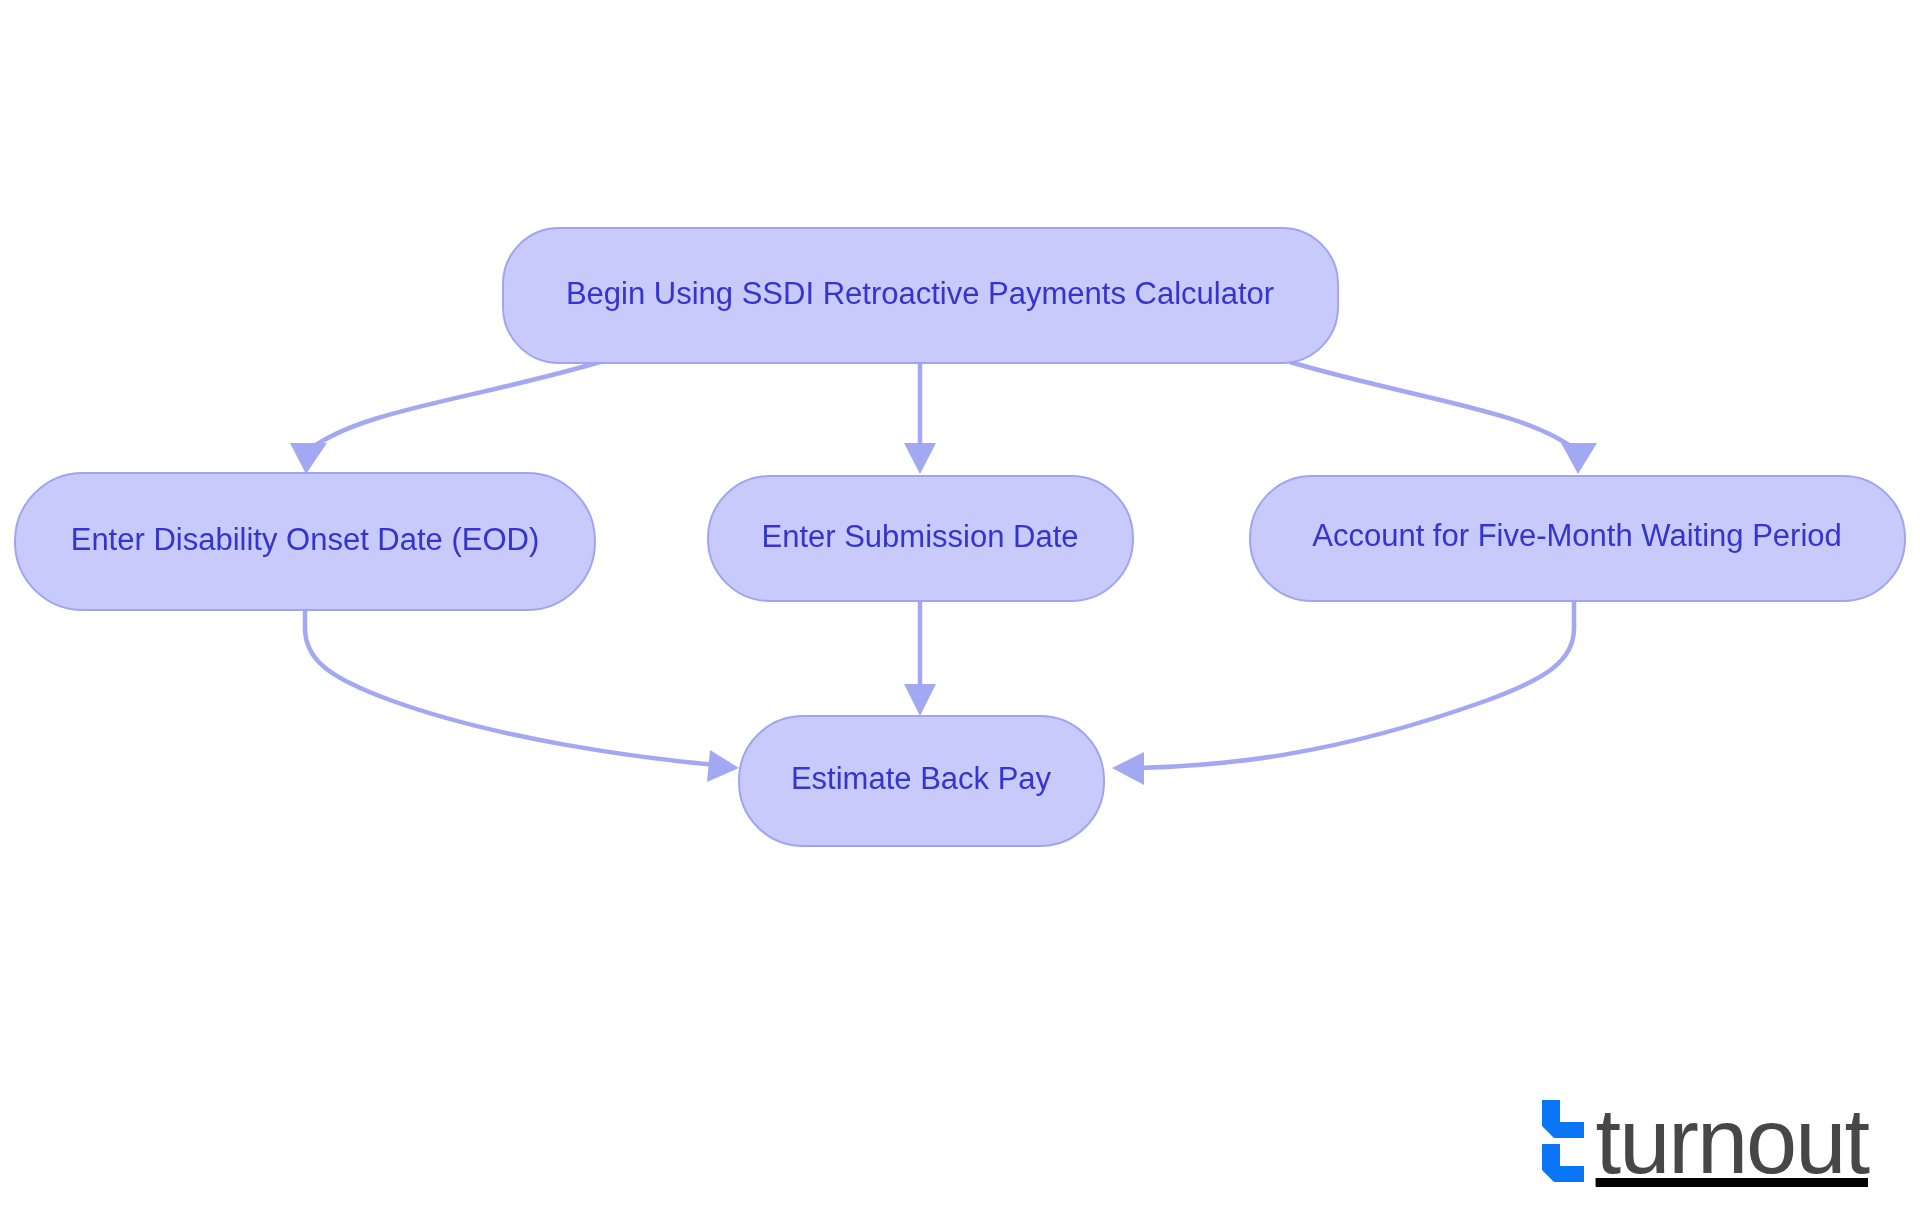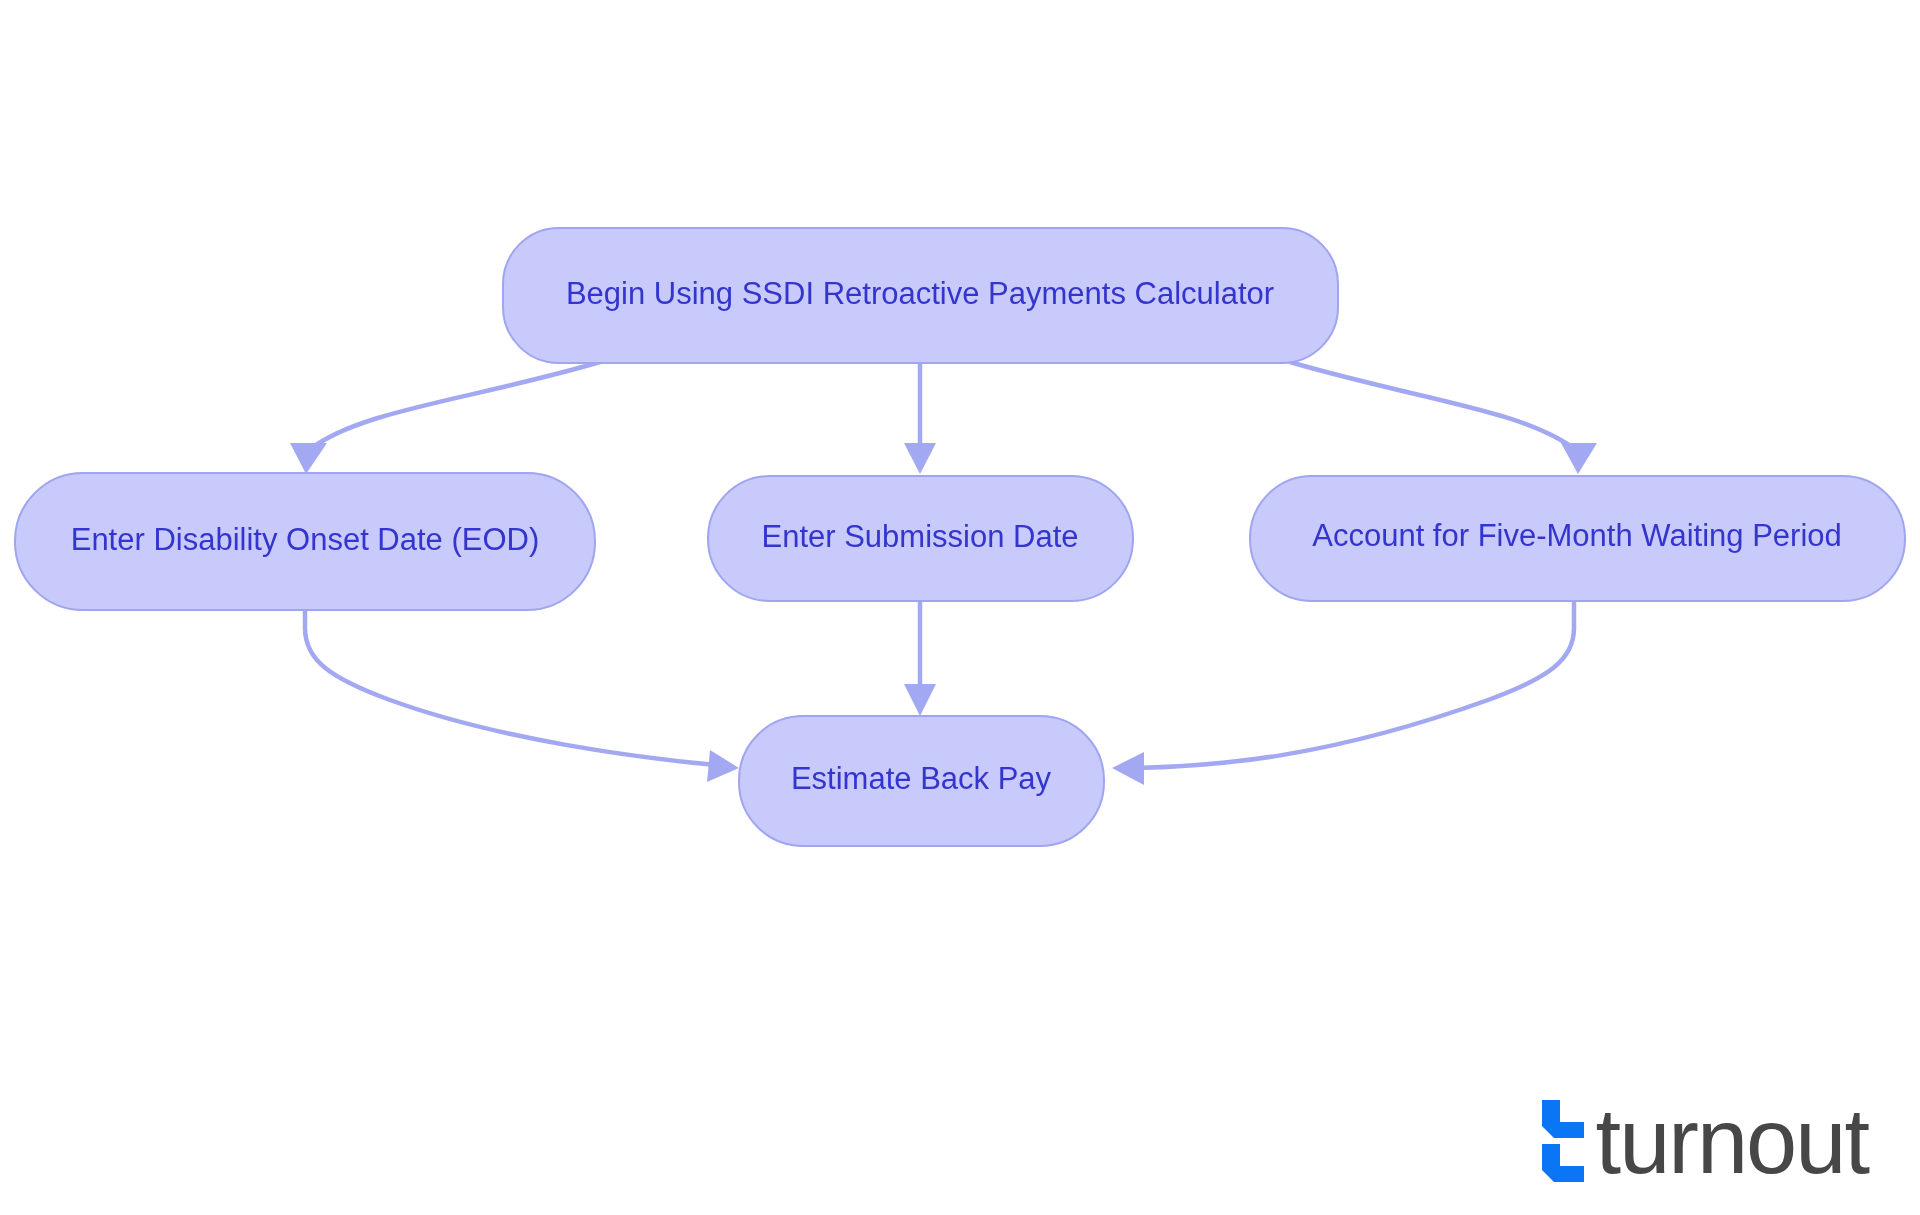--- a/index.html
+++ b/index.html
@@ -52,20 +52,21 @@
     stroke: none;
   }
 
   
   #brand-logo {
     position: absolute;
     right: 52px;
     bottom: 28px;
     display: flex;
     align-items: center;
+    text-decoration: underline;
   }
   #brand-logo .logo-mark {
     display: block;
     width: 56px;
     height: 86px;
   }
   #brand-logo .logo-wordmark {
     font-family: "Liberation Sans", "DejaVu Sans", sans-serif;
     font-size: 92px;
     font-weight: 400;

